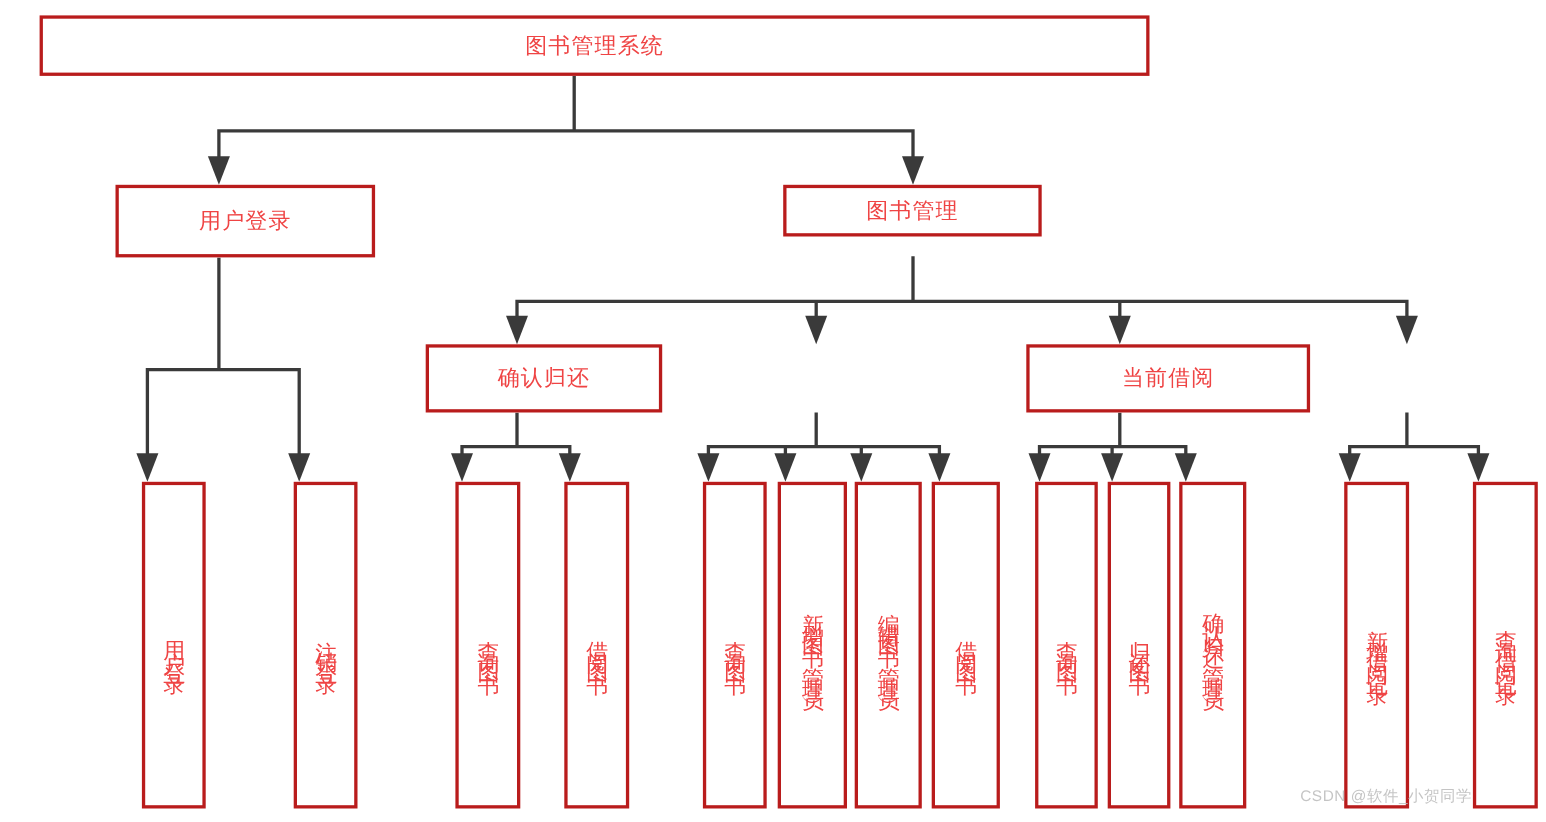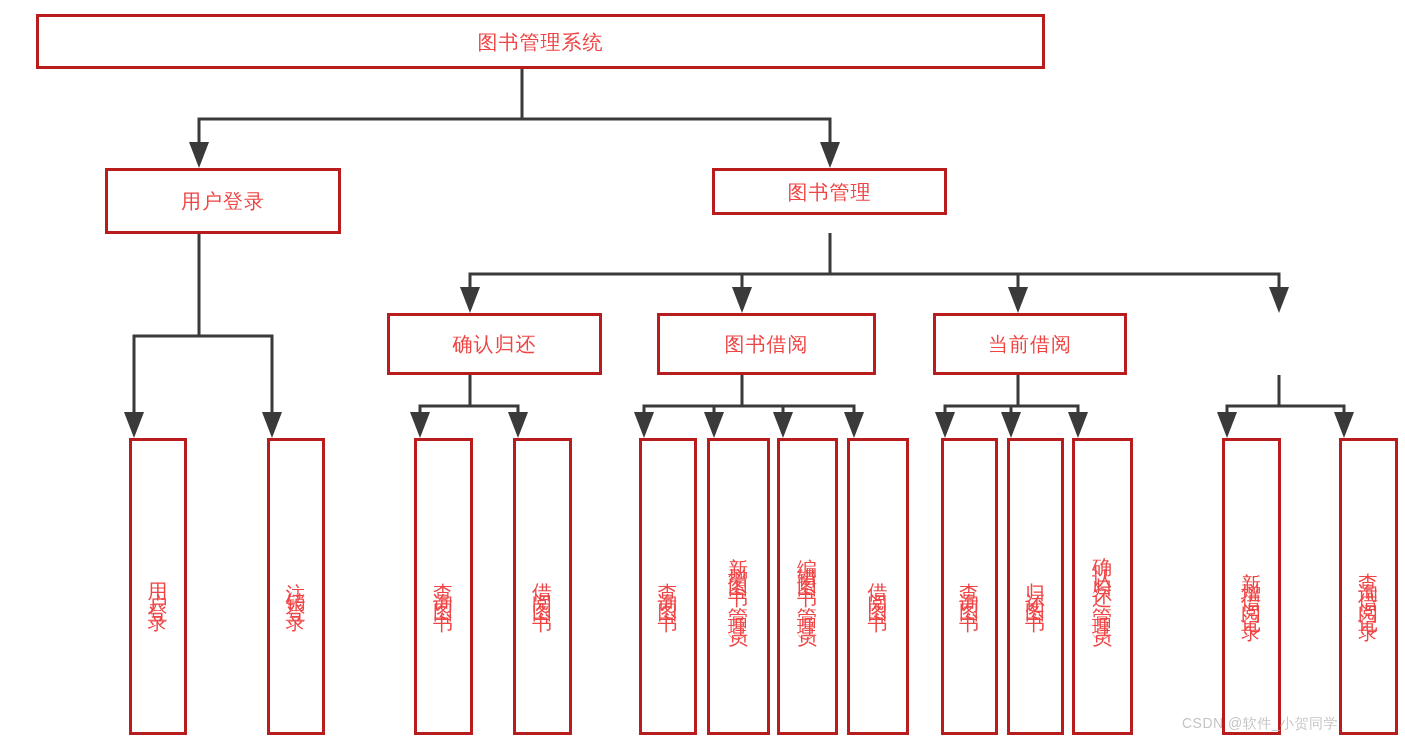--- a/index.html
+++ b/index.html
@@ -64,22 +64,21 @@
       <polygon points="1334,412 1354,412 1344,438"></polygon>
     </g>
   </svg>
 
   <div class="box" style="left:12px;top:14px;width:1009px;height:55px">图书管理系统</div>
 
   <div class="box" style="left:81px;top:168px;width:236px;height:66px">用户登录</div>
   <div class="box" style="left:688px;top:168px;width:235px;height:47px">图书管理</div>
 
   <div class="box" style="left:363px;top:313px;width:215px;height:62px">确认归还</div>
-  <div class="box" style="left:633px;top:313px;width:219px;height:62px">图书借阅</div>
-  <div class="box" style="left:909px;top:313px;width:194px;height:62px">当前借阅</div>
+  <div class="box" style="left:909px;top:313px;width:258px;height:62px">当前借阅</div>
 
   <div class="box v" style="left:105px;top:438px;width:58px;height:297px">用户登录</div>
   <div class="box v" style="left:243px;top:438px;width:58px;height:297px">注销登录</div>
 
   <div class="box v" style="left:390px;top:438px;width:59px;height:297px">查询图书</div>
   <div class="box v" style="left:489px;top:438px;width:59px;height:297px">借阅图书</div>
 
   <div class="box v" style="left:615px;top:438px;width:58px;height:297px">查询图书</div>
   <div class="box v" style="left:683px;top:438px;width:63px;height:297px">新增图书（管理员）</div>
   <div class="box v" style="left:753px;top:438px;width:61px;height:297px">编辑图书（管理员）</div>

